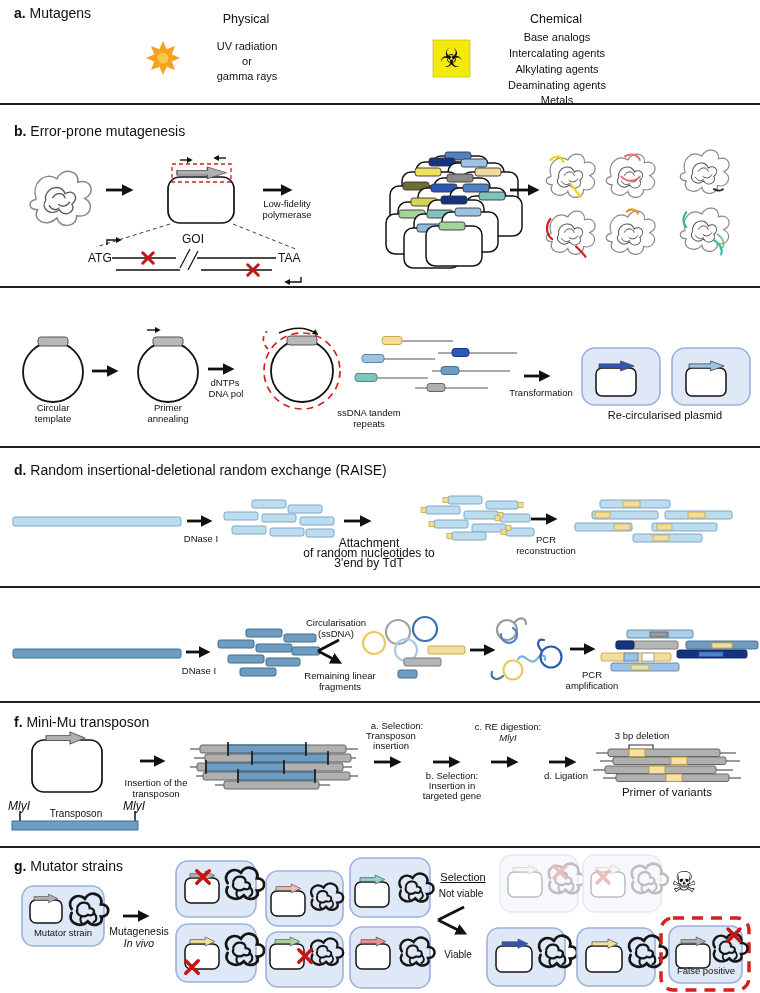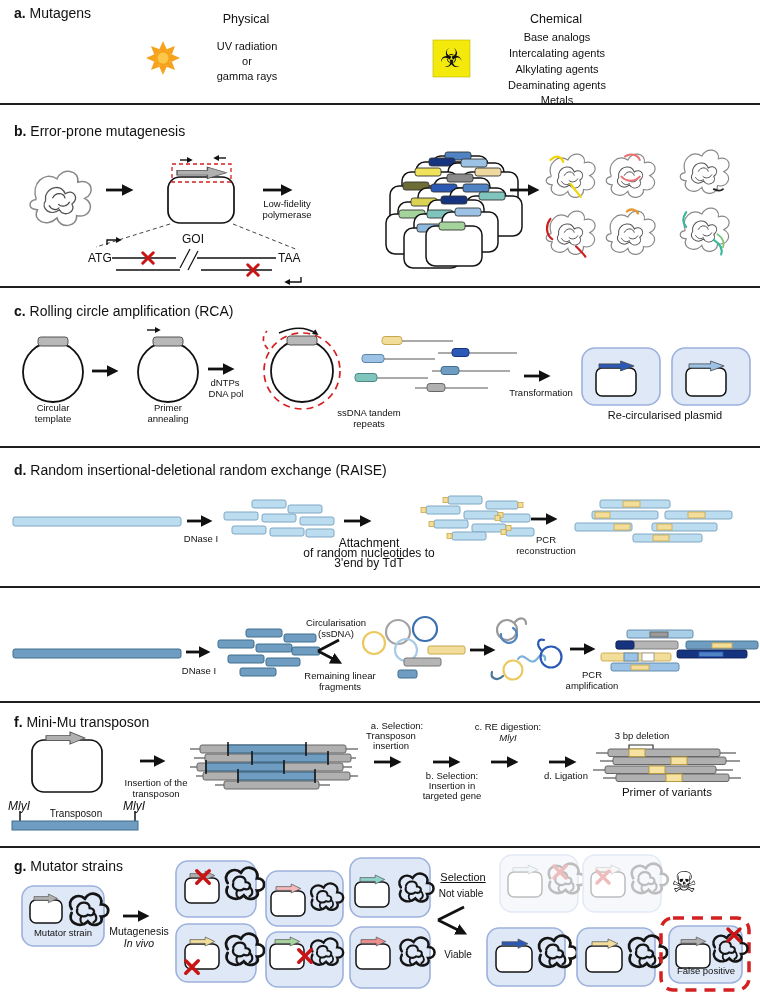--- a/index.html
+++ b/index.html
@@ -527,21 +527,20 @@
 <span class="t ct lab11" style="left:557px;top:94px">Metals</span>
 <span class="t bio" style="left:433px;top:40px">☣</span>
 
 <div class="t title" style="left:14px;top:124px"><b>b.</b> <span>Error-prone mutagenesis</span></div>
 <span class="t ct lab" style="left:287px;top:199px">Low-fidelity</span>
 <span class="t ct lab" style="left:287px;top:210px">polymerase</span>
 <span class="t lab9" style="left:88px;top:252px">ATG</span>
 <span class="t ct lab12" style="left:193px;top:233px">GOI</span>
 <span class="t lab9" style="left:278px;top:252px">TAA</span>
 
-<div class="t title" style="left:14px;top:304px"><b>c.</b> <span>Rolling circle amplification (RCA)</span></div>
 <span class="t ct lab" style="left:53px;top:403px">Circular</span>
 <span class="t ct lab" style="left:53px;top:414px">template</span>
 <span class="t ct lab" style="left:168px;top:403px">Primer</span>
 <span class="t ct lab" style="left:168px;top:414px">annealing</span>
 <span class="t ct lab" style="left:225px;top:378px">dNTPs</span>
 <span class="t ct lab" style="left:226px;top:389px">DNA pol</span>
 <span class="t ct lab" style="left:369px;top:408px">ssDNA tandem</span>
 <span class="t ct lab" style="left:369px;top:419px">repeats</span>
 <span class="t ct lab" style="left:541px;top:388px">Transformation</span>
 <span class="t ct lab11" style="left:665px;top:409px">Re-circularised plasmid</span>

